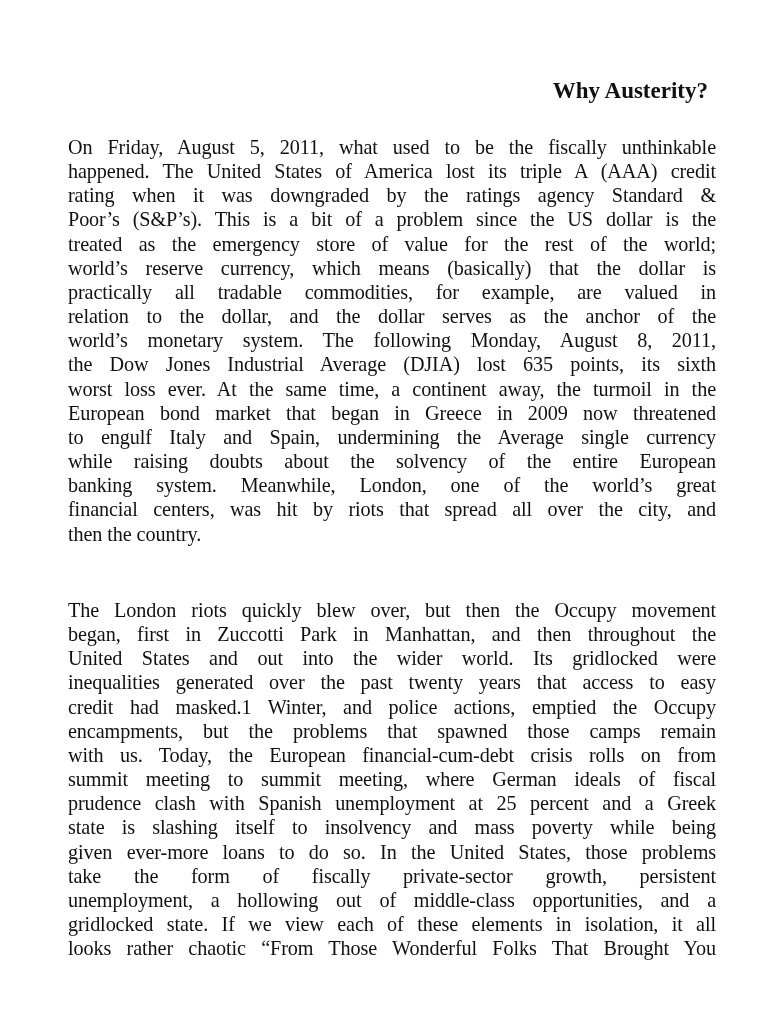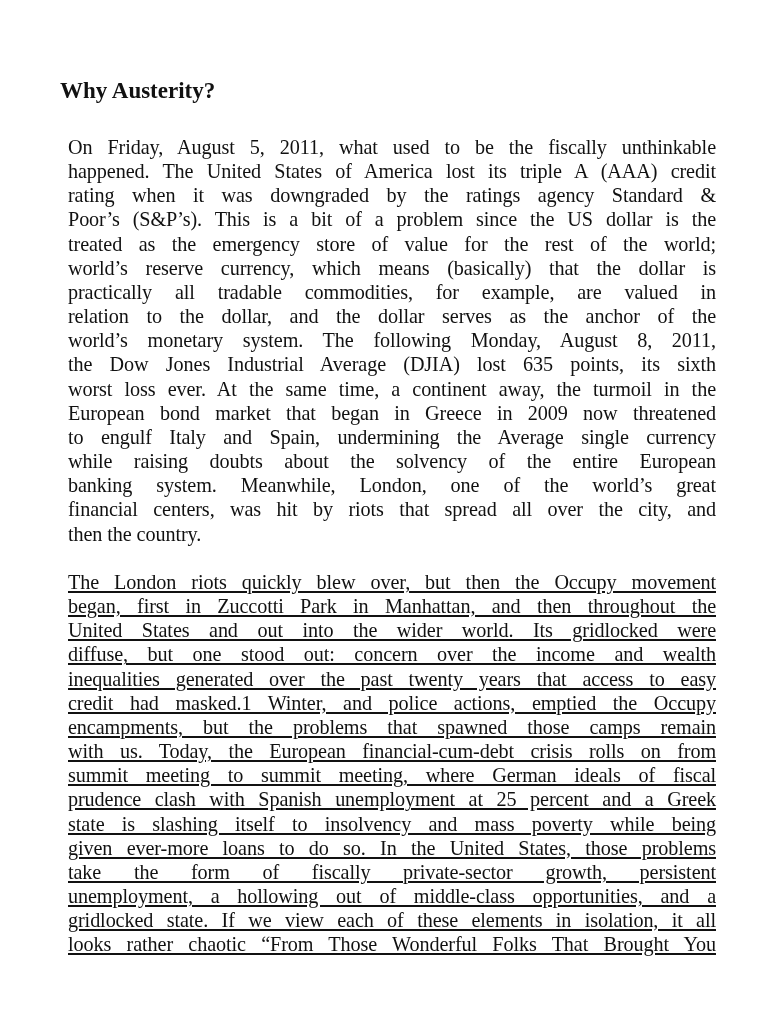--- a/index.html
+++ b/index.html
@@ -4,33 +4,33 @@
   <style>
     html, body { margin: 0; padding: 0; background: #ffffff; }
     body { width: 768px; height: 1024px; overflow: hidden; position: relative; }
     .page {
       position: absolute; left: 60px; top: 0; width: 648px;
       font-family: "Liberation Serif", "DejaVu Serif", serif;
       color: #111111;
     }
     .title {
       position: absolute; left: 0; top: 76px; width: 648px;
-      text-align: left; font-weight: bold; font-size: 23px;
+      text-align: right; font-weight: bold; font-size: 23px;
       line-height: 30px; margin: 0;
     }
     .para {
       position: absolute; left: 0; width: 648px; margin: 8px;
       font-size: 20.2px; line-height: 24.15px;
       text-align: justify; text-align-last: left;
       letter-spacing: -0.1px;
     }
     .para .ln { display: block; text-align: justify; text-align-last: justify; white-space: nowrap; }
     .para .ln.last { text-align-last: left; }
     #p1 { top: 127px; }
-    #p2 { top: 562px; text-decoration: underline; }
+    #p2 { top: 590px; }
   </style>
 </head>
 <body>
 
 <div class="page">
   <h1 class="title">Why Austerity?</h1>
 
   <p class="para" id="p1">
     <span class="ln">On Friday, August 5, 2011, what used to be the fiscally unthinkable</span>
     <span class="ln">happened. The United States of America lost its triple A (AAA) credit</span>
@@ -48,21 +48,20 @@
     <span class="ln">while raising doubts about the solvency of the entire European</span>
     <span class="ln">banking system. Meanwhile, London, one of the world’s great</span>
     <span class="ln">financial centers, was hit by riots that spread all over the city, and</span>
     <span class="ln last">then the country.</span>
   </p>
 
   <p class="para" id="p2">
     <span class="ln">The London riots quickly blew over, but then the Occupy movement</span>
     <span class="ln">began, first in Zuccotti Park in Manhattan, and then throughout the</span>
     <span class="ln">United States and out into the wider world. Its gridlocked were</span>
-    <span class="ln">diffuse, but one stood out: concern over the income and wealth</span>
     <span class="ln">inequalities generated over the past twenty years that access to easy</span>
     <span class="ln">credit had masked.1 Winter, and police actions, emptied the Occupy</span>
     <span class="ln">encampments, but the problems that spawned those camps remain</span>
     <span class="ln">with us. Today, the European financial-cum-debt crisis rolls on from</span>
     <span class="ln">summit meeting to summit meeting, where German ideals of fiscal</span>
     <span class="ln">prudence clash with Spanish unemployment at 25 percent and a Greek</span>
     <span class="ln">state is slashing itself to insolvency and mass poverty while being</span>
     <span class="ln">given ever-more loans to do so. In the United States, those problems</span>
     <span class="ln">take the form of fiscally private-sector growth, persistent</span>
     <span class="ln">unemployment, a hollowing out of middle-class opportunities, and a</span>

